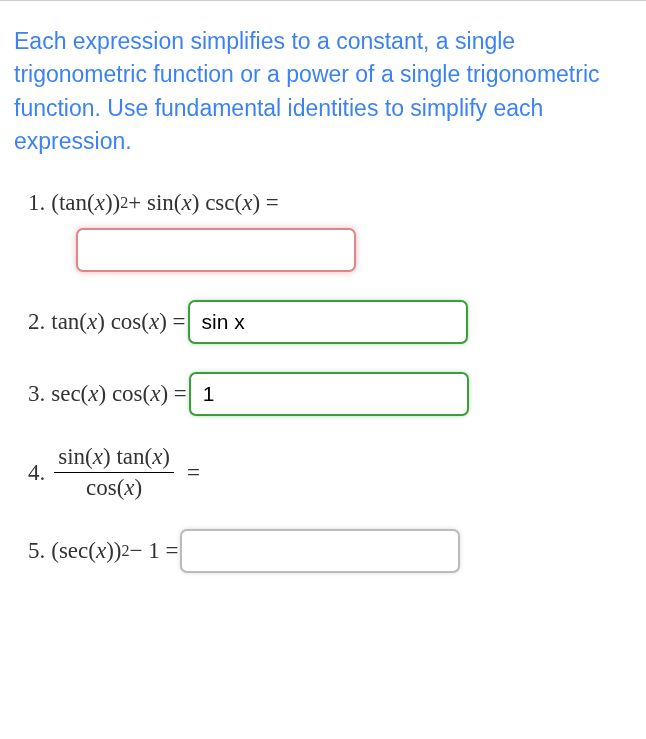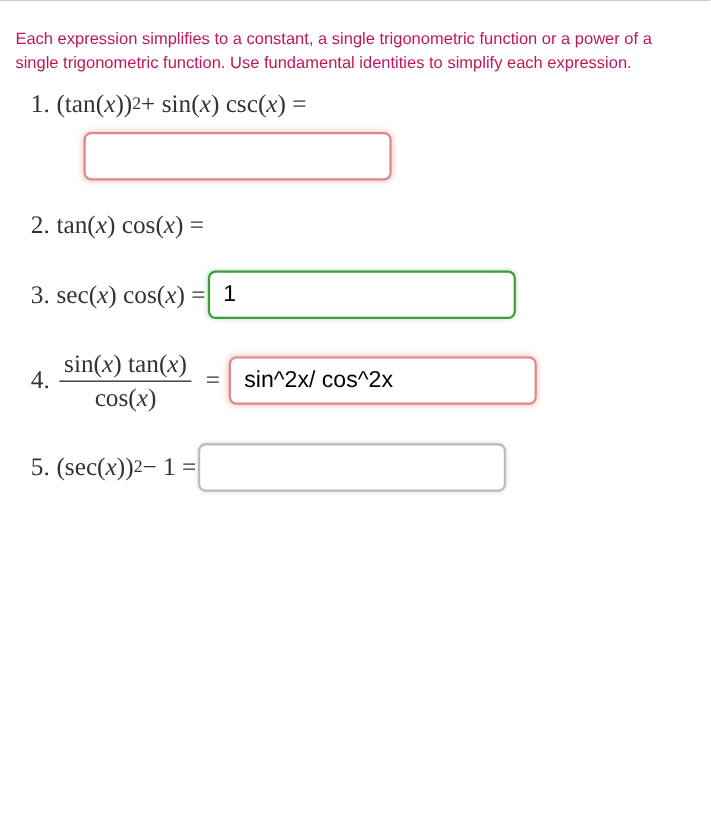--- a/index.html
+++ b/index.html
@@ -14,24 +14,24 @@
       color: #333;
     }
     .top-line {
       border-top: 1px solid #ccc;
       margin-bottom: 16px;
     }
     .content {
       padding: 8px 14px 20px 14px;
     }
     .instructions {
-      font-size: 15px;
+      font-size: 23px;
       line-height: 1.45;
-      color: #be185d;
-      margin-bottom: 13px;
+      color: #3b82f6;
+      margin-bottom: 32px;
     }
     .question {
       margin-bottom: 28px;
       font-size: 22px;
     }
     .question-row {
       display: flex;
       align-items: center;
       flex-wrap: wrap;
     }
@@ -141,20 +141,21 @@
   <div class="question">
     <div class="question-row">
       <span class="num math">2.</span>
       <span class="expr math">
         <span>tan(</span>
           <i>x</i>
           <span>) cos(</span>
           <i>x</i>
           <span>) =</span>
       </span>
+      <input class="answer-input correct" value="sin x" style="">
     </div>
   </div>
 
   <div class="question">
     <div class="question-row">
       <span class="num math">3.</span>
       <span class="expr math">
         <span>sec(</span>
           <i>x</i>
           <span>) cos(</span>
@@ -168,21 +169,20 @@
   <div class="question">
     <div class="question-row">
       <span class="num math">4.</span>
       <span class="expr math">
         <span class="frac">
           <span class="numer"><span>sin(</span><i>x</i><span>) tan(</span><i>x</i><span>)</span></span>
           <span class="denom"><span>cos(</span><i>x</i><span>)</span></span>
         </span>
       </span>
       <span class="eq math">=</span>
-      <input class="answer-input incorrect" value="sin^2x/ cos^2x" style="">
     </div>
   </div>
 
   <div class="question" style="margin-bottom:0">
     <div class="question-row">
       <span class="num math">5.</span>
       <span class="expr math">
         <span>(sec(</span>
           <i>x</i>
           <span>))</span>

